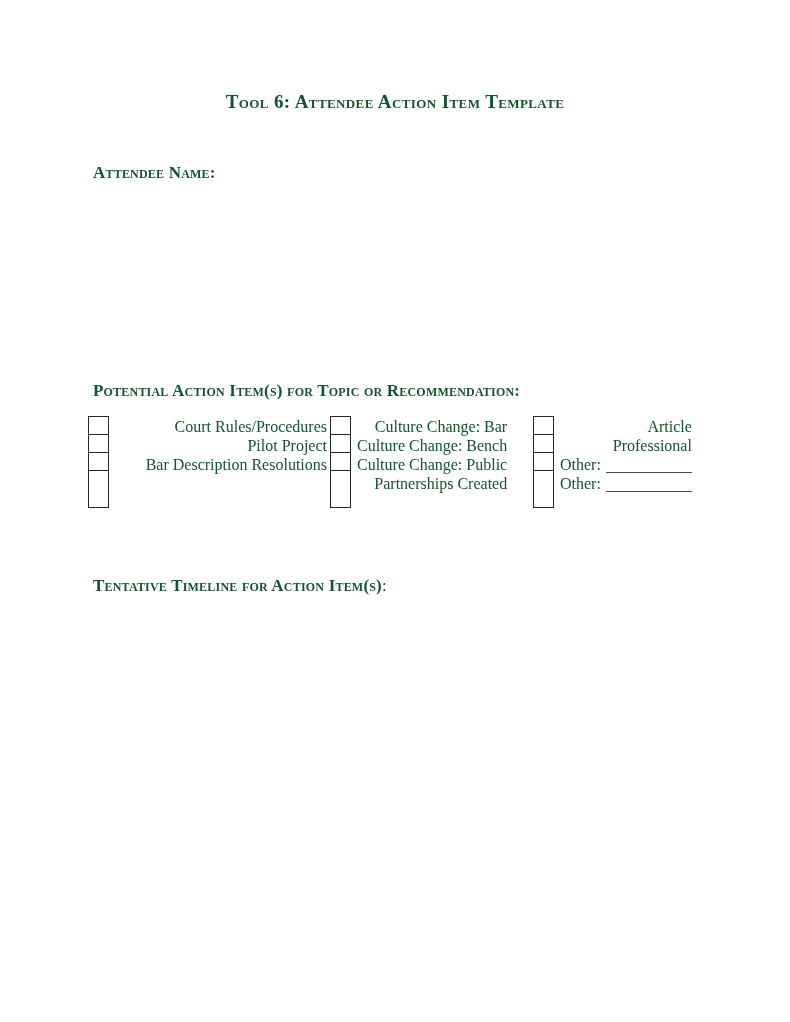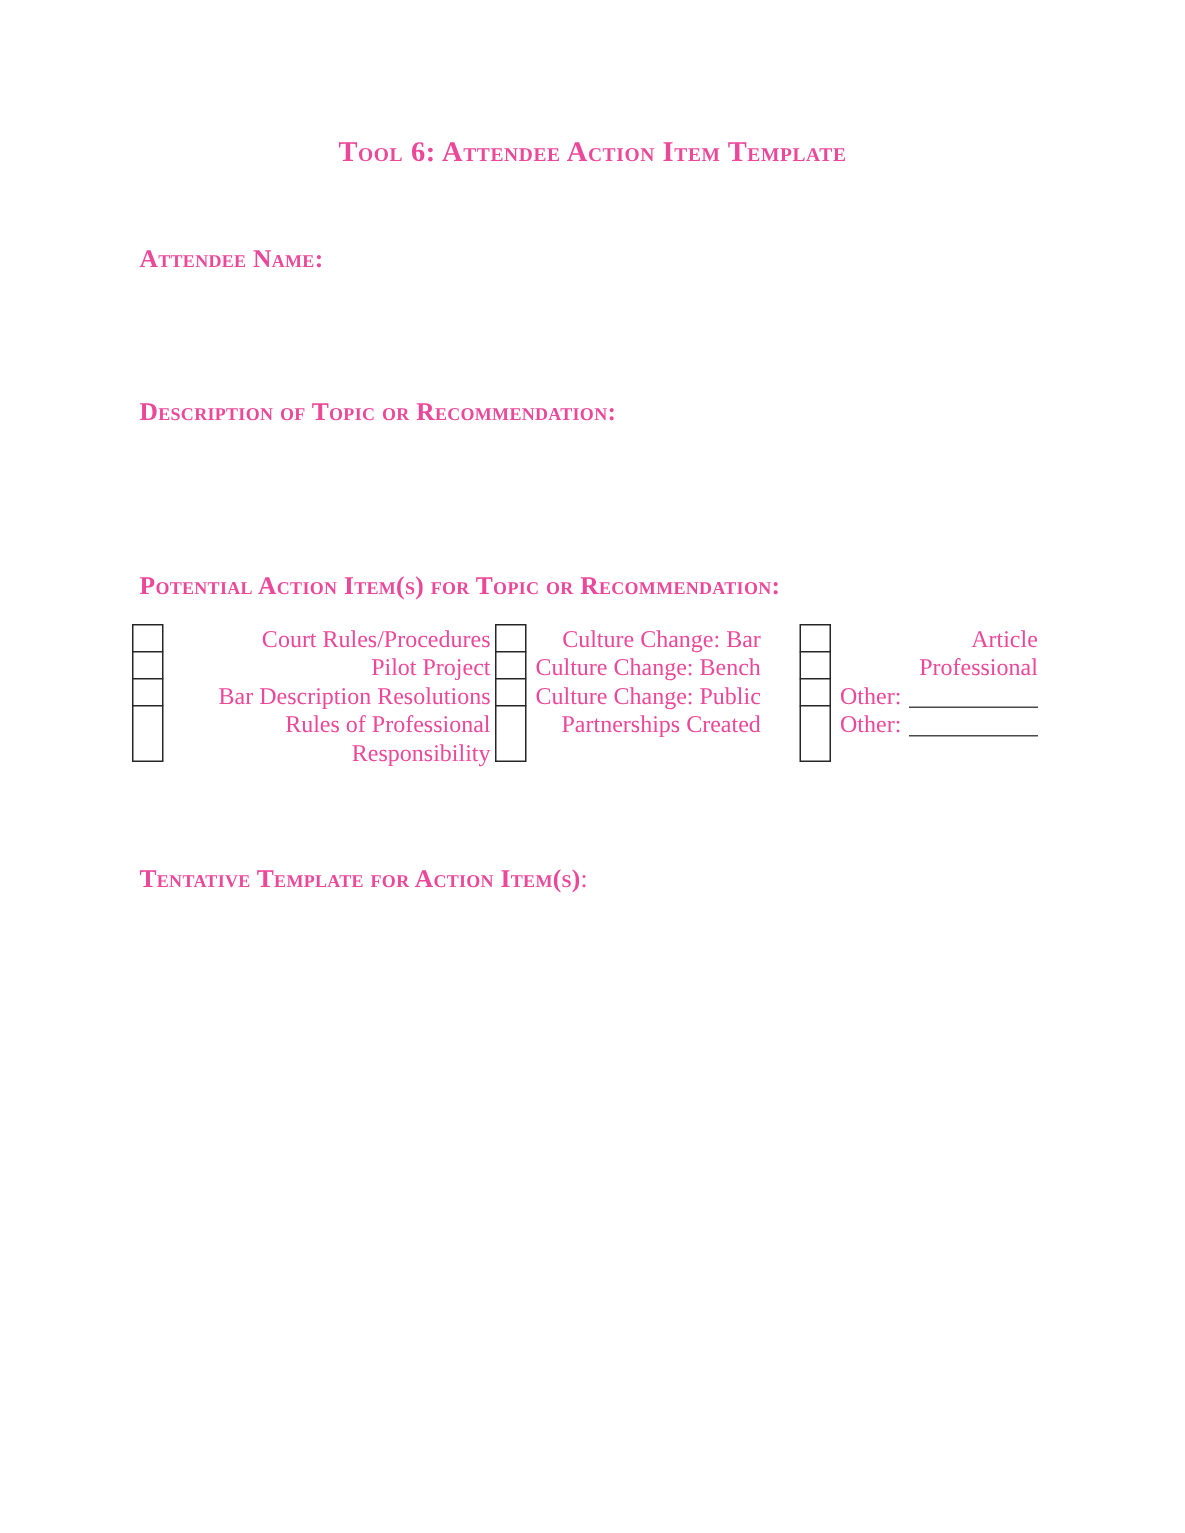--- a/index.html
+++ b/index.html
@@ -6,21 +6,21 @@
     margin: 0;
     padding: 0;
     background: #ffffff;
   }
   .page {
     position: relative;
     width: 790px;
     height: 1022px;
     background: #ffffff;
     font-family: "Liberation Serif", serif;
-    color: #ec4899;
+    color: #14532d;
     overflow: hidden;
   }
   .doc-title {
     position: absolute;
     top: 91px;
     left: 0;
     width: 100%;
     text-align: center;
     font-weight: bold;
     font-variant: small-caps;
@@ -88,36 +88,34 @@
 </style>
 </head>
 <body>
 
 <div class="page">
 
   <div class="doc-title">Tool 6: Attendee Action Item Template</div>
 
   <div class="sec-heading h-attendee">Attendee Name:</div>
 
-  <div class="sec-heading h-description">Description of Topic or Recommendation:</div>
 
   <div class="sec-heading h-potential">Potential Action Item(s) for Topic or Recommendation:</div>
 
   <div class="cb-col cb-col-1">
     <div class="cb-stack">
       <div class="cb"></div>
       <div class="cb"></div>
       <div class="cb"></div>
       <div class="cb cb-tall"></div>
     </div>
     <div class="cb-labels">
       <div class="item">Court Rules/Procedures</div>
       <div class="item">Pilot Project</div>
       <div class="item">Bar Description Resolutions</div>
-      <div class="item">Rules of Professional Responsibility</div>
     </div>
   </div>
 
   <div class="cb-col cb-col-2">
     <div class="cb-stack">
       <div class="cb"></div>
       <div class="cb"></div>
       <div class="cb"></div>
       <div class="cb cb-tall"></div>
     </div>
@@ -137,15 +135,15 @@
       <div class="cb cb-tall"></div>
     </div>
     <div class="cb-labels">
       <div class="item">Article</div>
       <div class="item">Professional</div>
       <div class="item"><span>Other:</span><span class="blank"></span></div>
       <div class="item"><span>Other:</span><span class="blank"></span></div>
     </div>
   </div>
 
-  <div class="sec-heading h-timeline"><span>Tentative Template for Action Item(s)</span><span class="colon-regular">:</span></div>
+  <div class="sec-heading h-timeline"><span>Tentative Timeline for Action Item(s)</span><span class="colon-regular">:</span></div>
 
 </div>
 
 </body></html>

